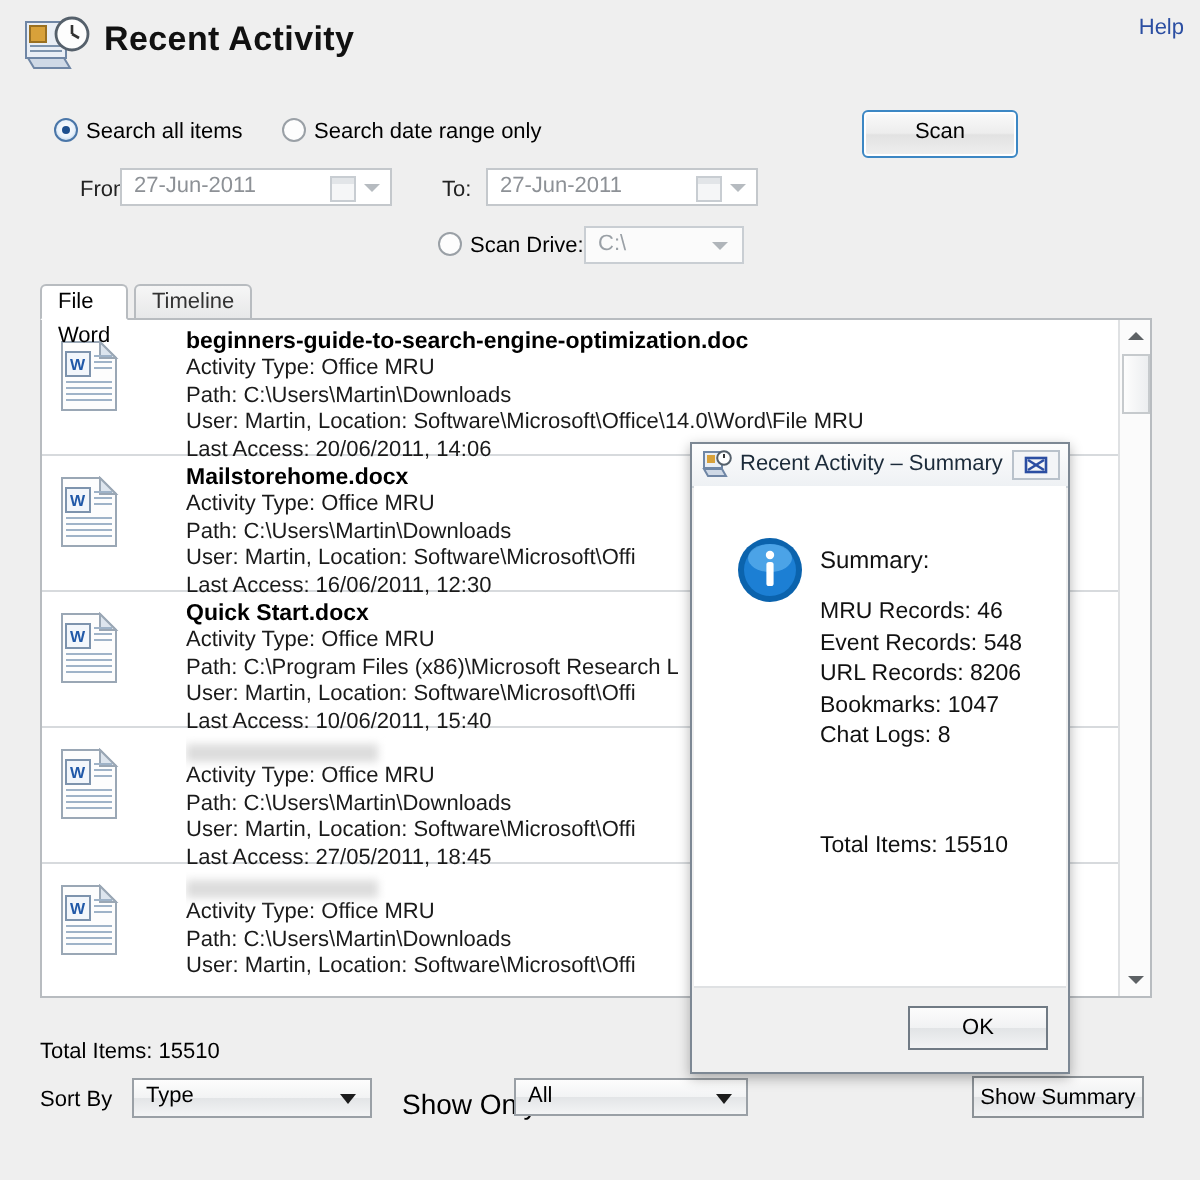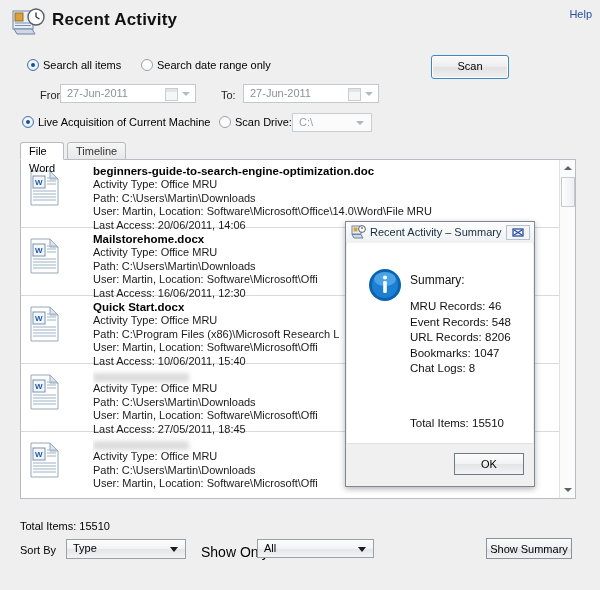--- a/index.html
+++ b/index.html
@@ -116,21 +116,21 @@
   #showonly-select .val{position:absolute;left:6px;top:2px;font-size:11px;}
   .selarrow{position:absolute;right:7px;top:7px;width:0;height:0;
     border-left:4px solid transparent;border-right:4px solid transparent;
     border-top:5px solid #1c1c1c;}
   #show-summary-button{position:absolute;left:486px;top:538px;width:86px;height:21px;
     border:1px solid #8c9297;box-sizing:border-box;text-align:center;line-height:20px;
     font-size:11px;background:linear-gradient(#fbfbfb,#f0f1f2 50%,#e1e3e5 51%,#f1f2f3);
     cursor:pointer;}
 
   
-  #summary-dialog{position:absolute;left:345px;top:221px;width:190px;height:266px;
+  #summary-dialog{position:absolute;left:345px;top:221px;width:190px;height:316px;
     border:1px solid #7d8894;background:#f0f0f0;box-sizing:border-box;
     box-shadow:0 2px 6px rgba(0,0,0,.30);}
   #dlg-titlebar{position:absolute;left:0;top:0;right:0;height:21px;
     background:linear-gradient(#fdfdfd,#eef1f4);border-bottom:1px solid #cfd5db;}
   #dlg-icon{position:absolute;left:5px;top:3px;width:15px;height:15px;}
   #dlg-title{position:absolute;left:24px;top:4px;font-size:11px;color:#1c2b3a;}
   #dlg-close{position:absolute;right:4px;top:3px;width:24px;height:15px;
     border:1px solid #b9c2cb;background:#f3f5f7;box-sizing:border-box;cursor:pointer;}
   #dlg-body{position:absolute;left:1px;top:21px;right:1px;bottom:42px;background:#fff;}
   #dlg-info-icon{position:absolute;left:21px;top:25px;width:34px;height:34px;}
@@ -185,23 +185,20 @@
   </div>
   <span id="to-label" class="lbl">To:</span>
   <div id="to-field" class="datefield">
     <span class="val">27-Jun-2011</span>
     <span class="calico"></span>
     <span class="dd"></span>
   </div>
 </div>
 
 <div id="acq-row">
-  <span id="opt-live">
-    <span class="radio on"></span><span class="optlabel">Live Acquisition of Current Machine</span>
-  </span>
   <span id="opt-scandrive">
     <span class="radio"></span><span class="optlabel">Scan Drive:</span>
   </span>
   <div id="drive-select">
     <span class="val">C:\</span>
     <span class="dd"></span>
   </div>
 </div>
 
 <div id="tabs">

